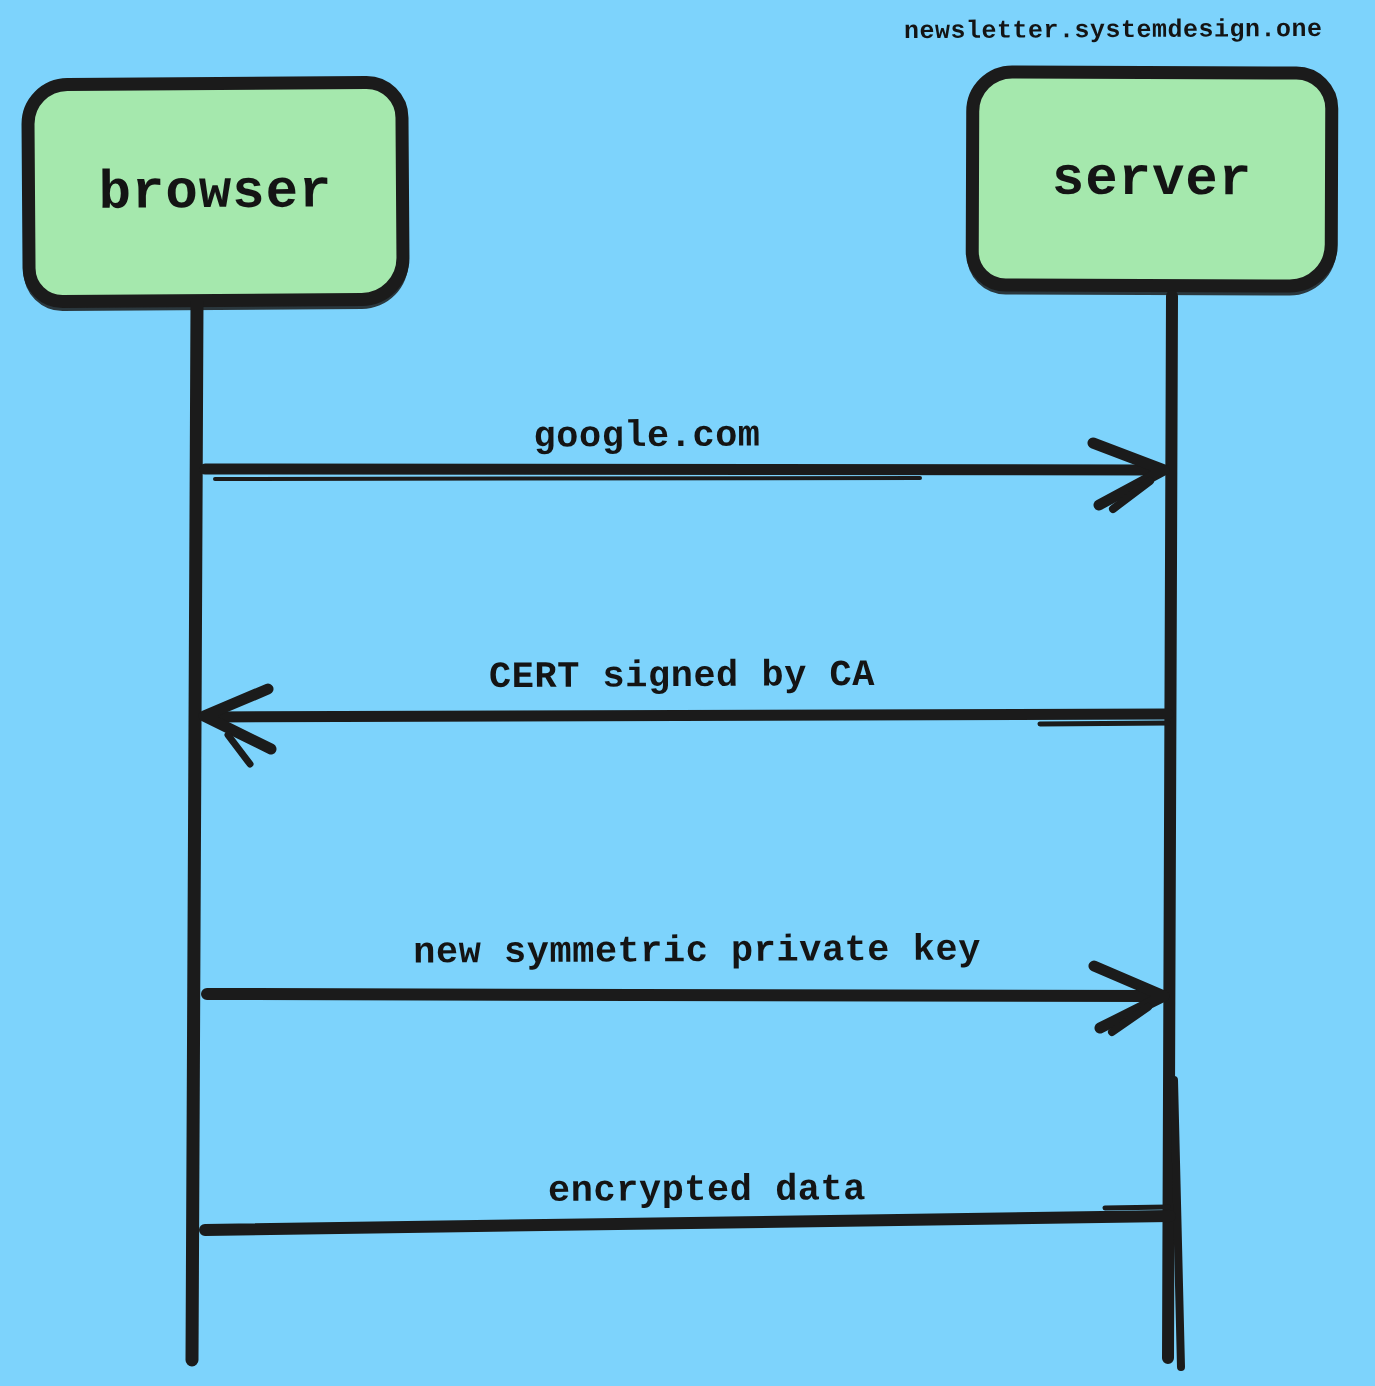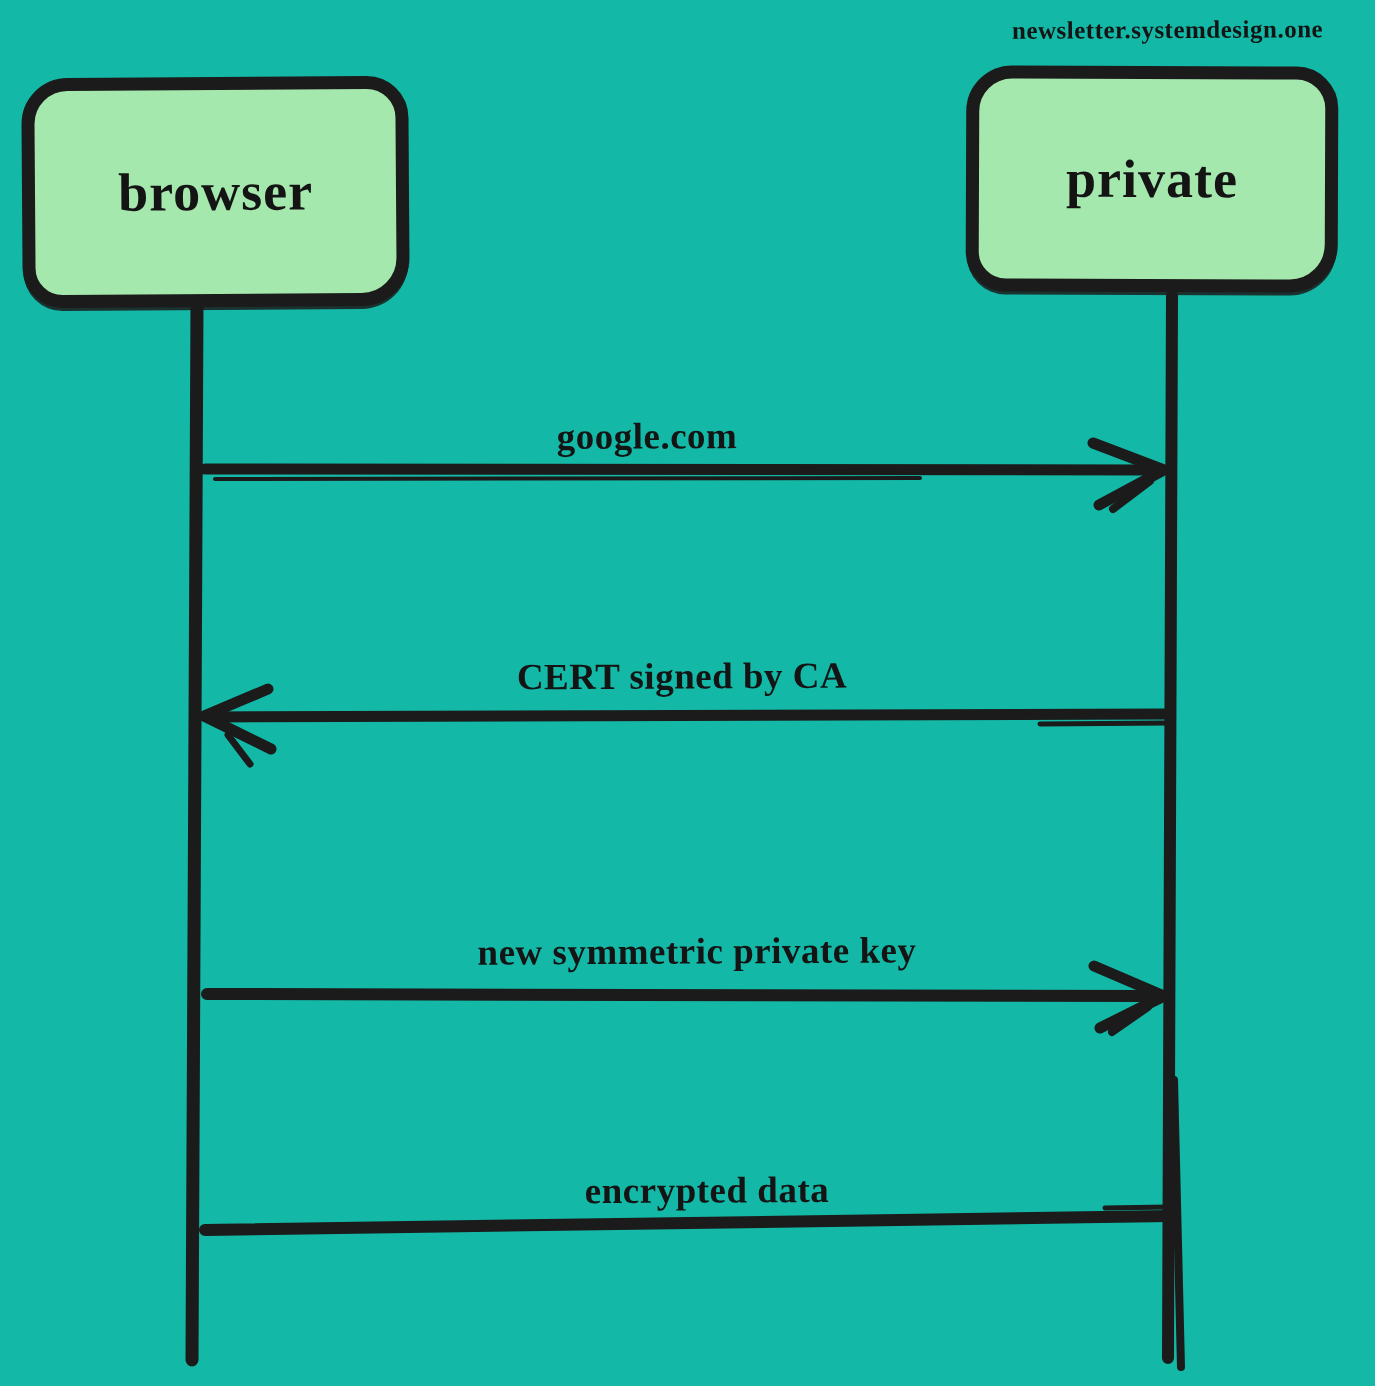--- a/index.html
+++ b/index.html
@@ -4,23 +4,23 @@
 <style>
   html, body {
     margin: 0;
     padding: 0;
     background: #ffffff;
   }
   .canvas {
     position: relative;
     width: 1375px;
     height: 1386px;
-    background: #14b8a6;
+    background: #7dd3fc;
     overflow: hidden;
-    font-family: Liberation Serif, serif;
+    font-family: Liberation Mono, monospace;
     color: #1b1b1b;
   }
   .watermark {
     position: absolute;
     top: 16px;
     right: 52px;
     font-size: 25px;
     font-weight: bold;
     letter-spacing: 0.5px;
     color: #141414;
@@ -89,21 +89,21 @@
 
 <div class="canvas">
 
   <div class="watermark">newsletter.systemdesign.one</div>
 
   <div class="actor actor-browser">
     <span class="actor-label">browser</span>
   </div>
 
   <div class="actor actor-server">
-    <span class="actor-label">private</span>
+    <span class="actor-label">server</span>
   </div>
 
   <svg class="diagram-svg" viewBox="0 0 1375 1386">
 
     <path d="M197 303 L192 1360" stroke-width="13"></path>
     <path d="M1172 296 L1168 1358" stroke-width="12"></path>
     <path d="M1174 1080 L1181 1367" stroke-width="8"></path>
 
     <g>
       <path d="M205 469 L1152 470" stroke-width="11"></path>

